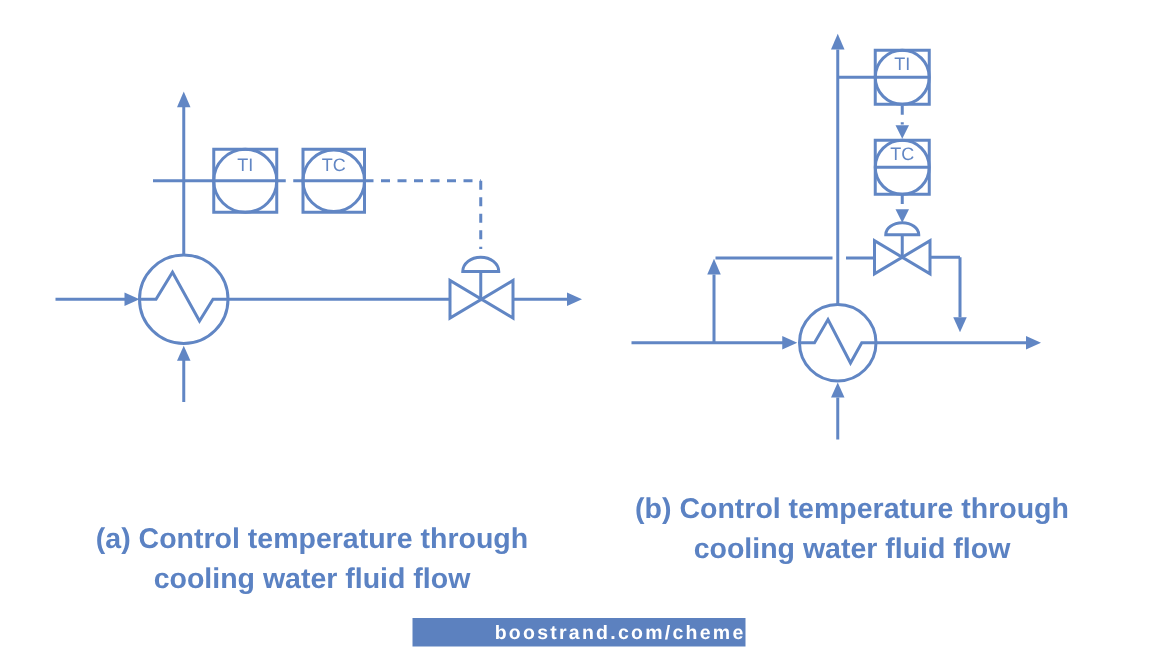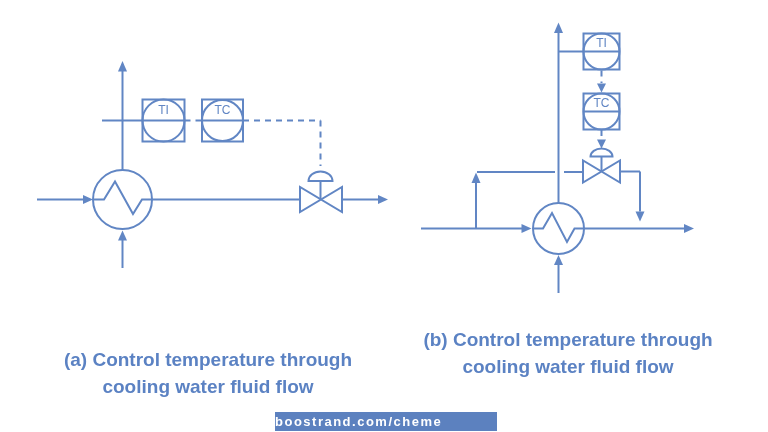--- a/index.html
+++ b/index.html
@@ -34,21 +34,21 @@
   .badge{
     position:absolute;
     left:275px;top:412px;
     width:222px;height:19px;
     background:#5c81bf;
     color:#ffffff;
     font-size:13px;
     font-weight:700;
     letter-spacing:1.5px;
     line-height:19px;
-    text-align:left;
+    text-align:right;
   }
 </style>
 </head>
 <body>
 
 <div class="canvas">
 
   <svg class="diagram-svg" width="768" height="315" viewBox="0 0 768 315">
 
     <g>

